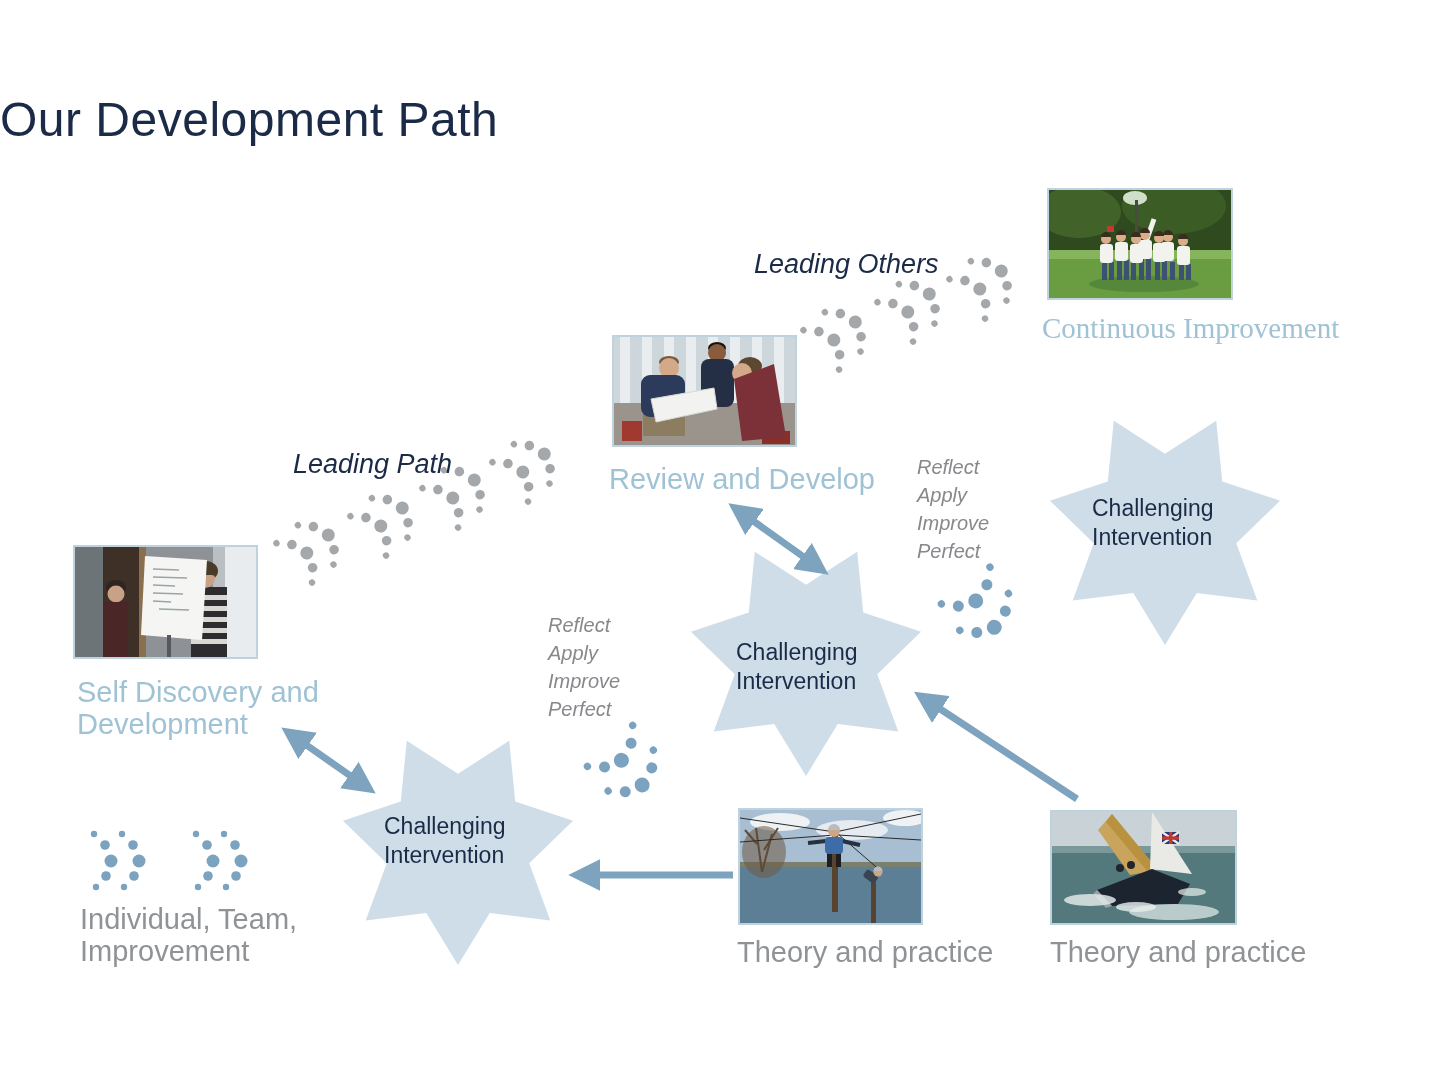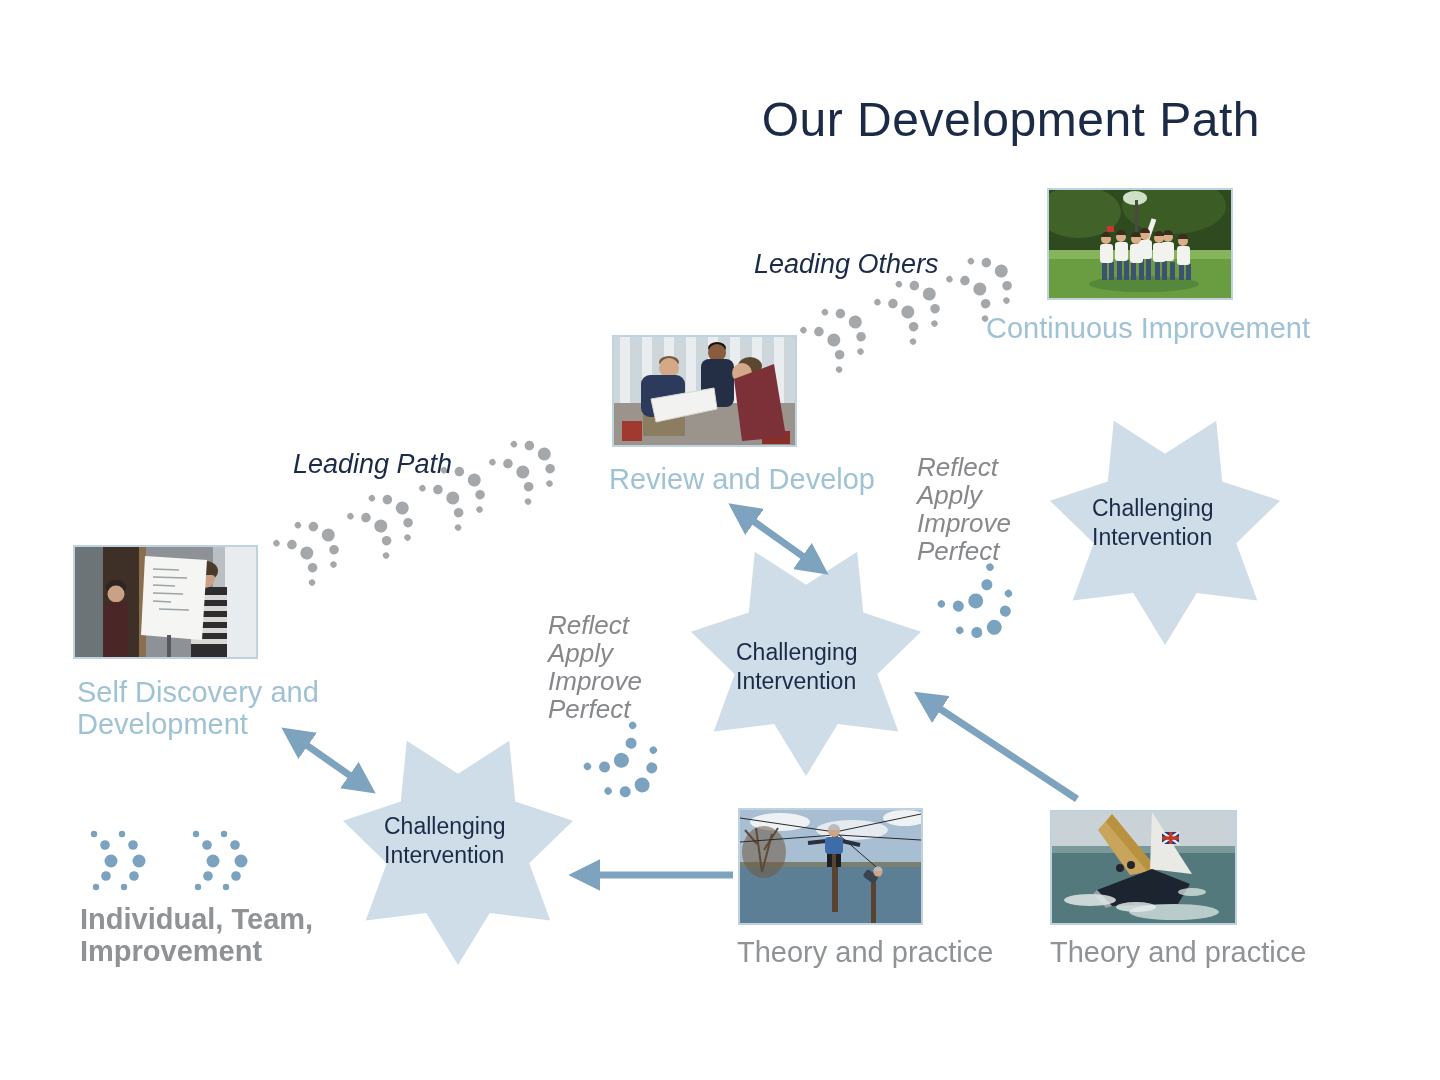--- a/index.html
+++ b/index.html
@@ -2,28 +2,28 @@
 <html style="--title-navy: #1b2b47; --caption-blue: #9fc2d5; --caption-gray: #8f9396; --italic-gray: #86888b; --star-fill: #cedde8; --arrow-blue: #7ea3be; --dots-gray: #a5a8ab; --dots-blue: #7ba3c0; --photo-border: #bed2e0;"><head>
 <meta charset="utf-8">
 <style>
   html,body{margin:0;padding:0;background:#ffffff;}
   .slide{
     position:relative;width:1440px;height:1080px;background:#ffffff;overflow:hidden;
     font-family:"Liberation Sans", sans-serif;
   }
   .abs{position:absolute;}
   .title{
-    left:0;top:92px;width:1260px;text-align:right;
+    left:0;top:92px;width:1260px;text-align:left;
     font-size:48px;color:var(--title-navy,#1b2b47);letter-spacing:0.5px;
   }
   .overlay{position:absolute;left:0;top:0;}
   .caption-blue{color:var(--caption-blue,#9fc2d5);font-size:29px;line-height:32px;}
   .caption-gray{color:var(--caption-gray,#8f9396);font-size:29px;line-height:32px;}
   .label-italic{color:var(--title-navy,#1b2b47);font-size:27px;font-style:italic;}
-  .reflect{color:var(--italic-gray,#86888b);font-size:26px;font-style:italic;line-height:28px;}
+  .reflect{color:var(--italic-gray,#86888b);font-size:20px;font-style:italic;line-height:28px;}
   .star-label{color:var(--title-navy,#1b2b47);font-size:23px;line-height:29px;}
   .star-label span,.caption-blue span,.caption-gray span,.reflect span{display:block;}
   .photo{
     border:2px solid var(--photo-border,#bed2e0);
     box-sizing:border-box;background:#dde4e8;
   }
   .photo svg{display:block;}
 </style>
 </head>
 <body>
@@ -294,22 +294,22 @@
     <span>Apply</span>
     <span>Improve</span>
     <span>Perfect</span>
   </div>
 
   <div class="abs caption-blue" style="left:609px;top:463px;">Review and Develop</div>
   <div class="abs caption-blue" style="left:77px;top:676px;">
     <span>Self Discovery and</span>
     <span>Development</span>
   </div>
-  <div class="abs caption-blue" style="left:986px;top:312px;">Continuous Improvement</div>
+  <div class="abs caption-blue" style="left:1042px;top:312px;font-family:Liberation Serif, serif;">Continuous Improvement</div>
 
   <div class="abs caption-gray" style="left:737px;top:936px;">Theory and practice</div>
   <div class="abs caption-gray" style="left:1050px;top:936px;">Theory and practice</div>
-  <div class="abs caption-gray" style="left:80px;top:903px;font-weight:bold;">
+  <div class="abs caption-gray" style="left:80px;top:903px;">
     <span>Individual, Team,</span>
     <span>Improvement</span>
   </div>
 
 </div>
 
 </body></html>

